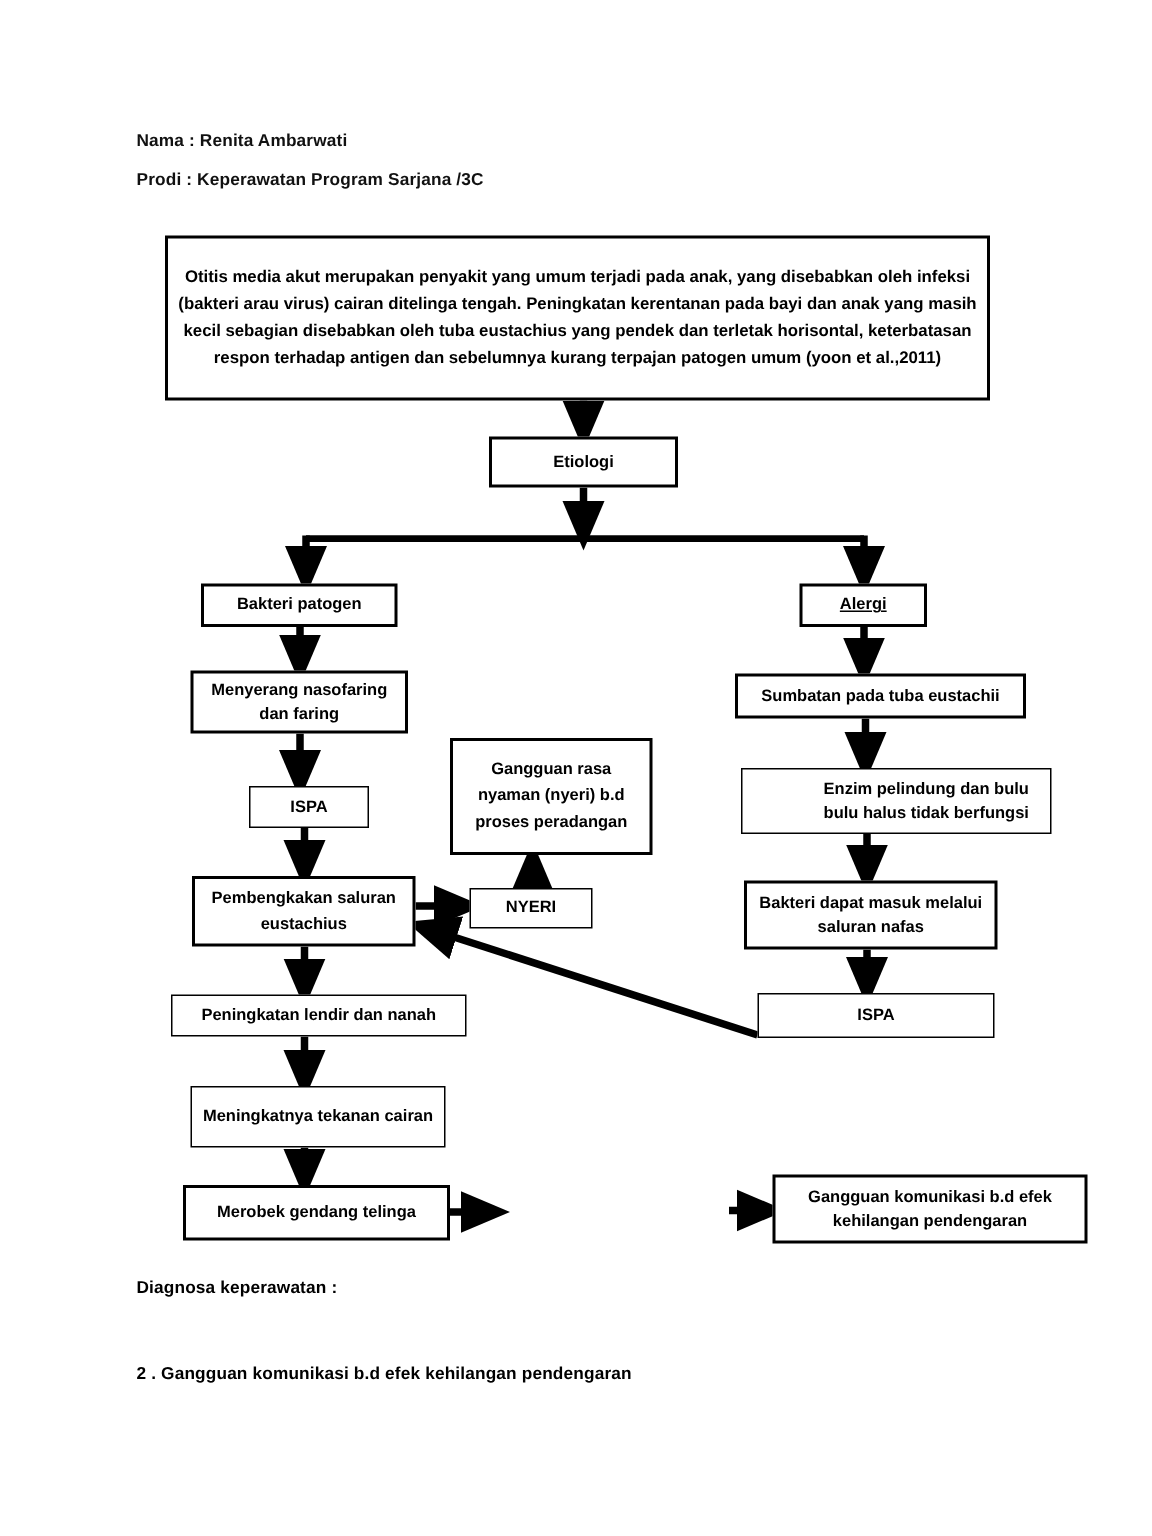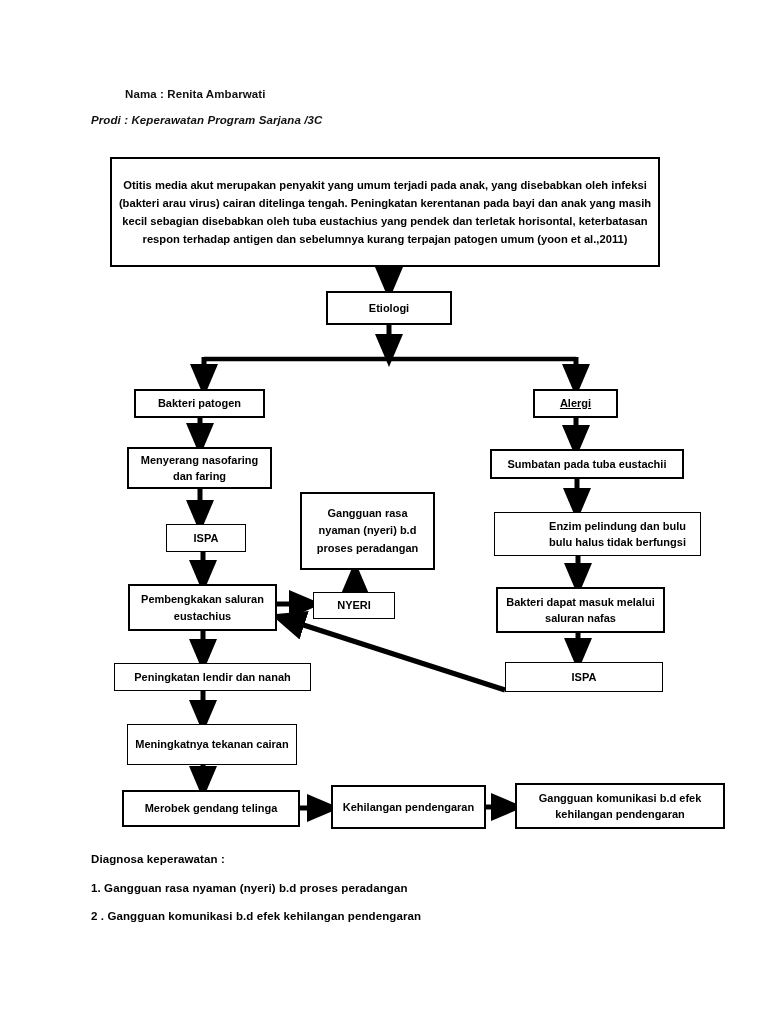--- a/index.html
+++ b/index.html
@@ -27,22 +27,22 @@
 
   
   .meta-line {
     position: absolute;
     font-size: 11.5px;
     font-weight: 600;
     letter-spacing: 0.1px;
     white-space: nowrap;
     color: #111;
   }
-  #meta-nama { left: 91px; top: 88px; margin-left: 34px; }
-  #meta-prodi { left: 91px; top: 114px; font-style: italic; }
+  #meta-nama { left: 91px; top: 88px; }
+  #meta-prodi { left: 91px; top: 114px; }
 
   #diagram-title {
     position: absolute;
     left: 0; top: 141px;
     width: 768px;
     text-align: center;
     font-size: 11.5px;
     font-weight: bold;
     letter-spacing: 0.15px;
   }
@@ -232,25 +232,21 @@
   </div>
 
   <div class="node thin" id="node-meningkatnya-tekanan">
     <span class="txt">Meningkatnya tekanan cairan</span>
   </div>
 
   <div class="node" id="node-merobek">
     <span class="txt">Merobek gendang telinga</span>
   </div>
 
-  <div class="node" id="node-kehilangan">
-    <span class="txt">Kehilangan pendengaran</span>
-  </div>
 
   <div class="node" id="node-gangguan-komunikasi">
     <span class="txt">Gangguan komunikasi b.d efek kehilangan pendengaran</span>
   </div>
 
   <div class="footer-line" id="diag-title">Diagnosa keperawatan :</div>
-  <div class="footer-line" id="diag-1">1. Gangguan rasa nyaman (nyeri) b.d proses peradangan</div>
   <div class="footer-line" id="diag-2">2 . Gangguan komunikasi b.d efek kehilangan pendengaran</div>
 
 </div>
 
 </body></html>

